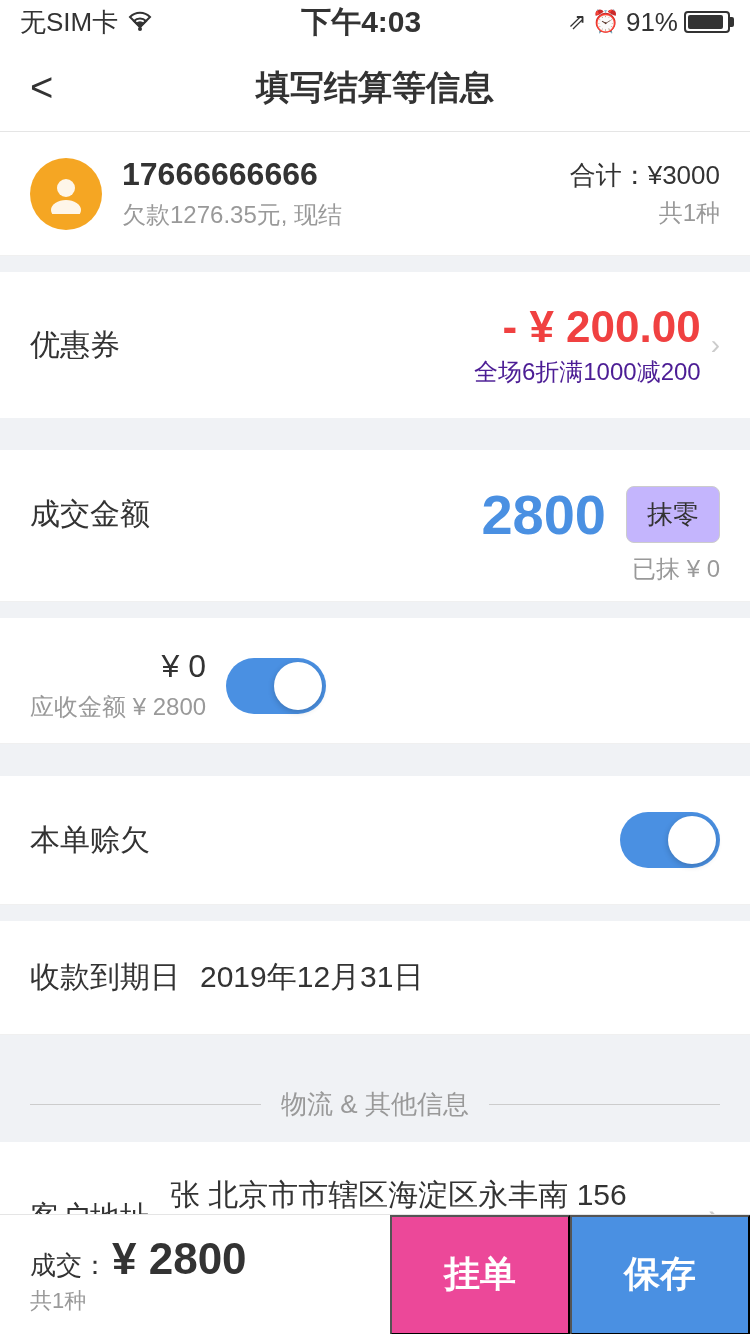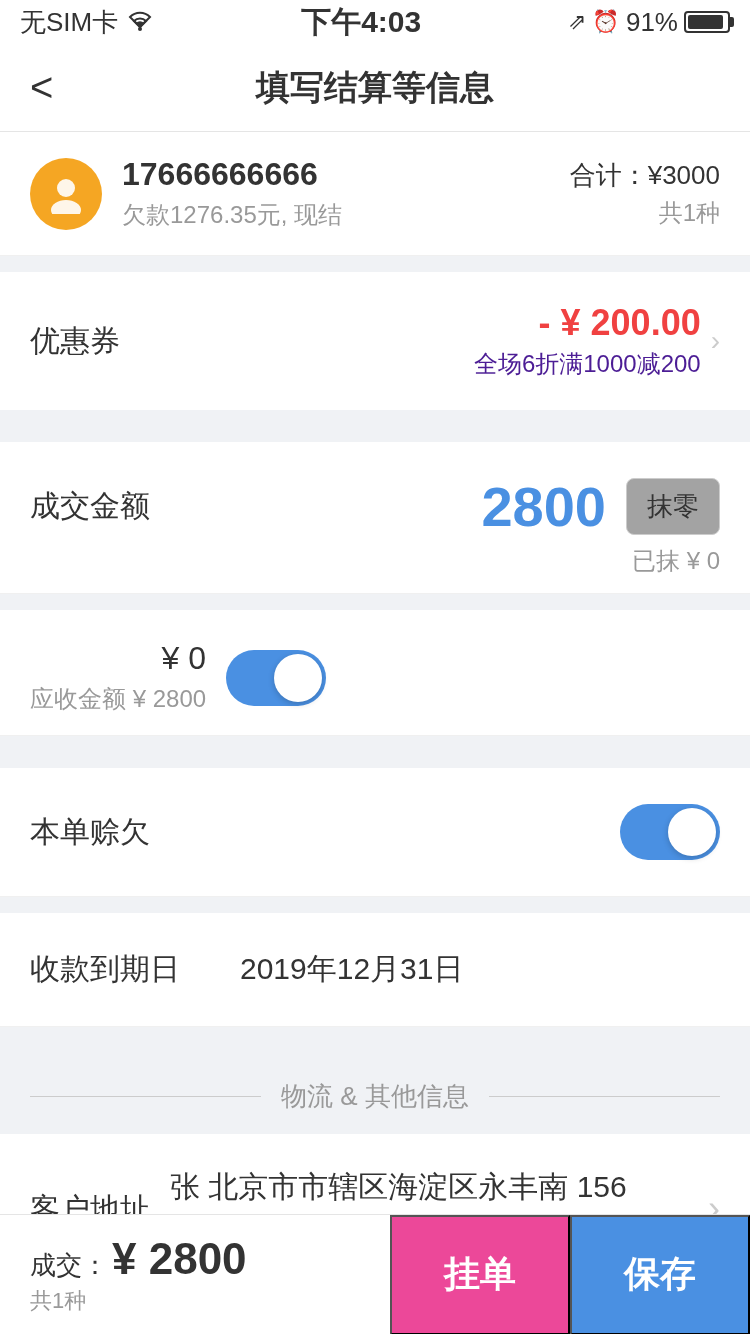--- a/index.html
+++ b/index.html
@@ -100,21 +100,21 @@
     .coupon-row {
       background: #fff;
       display: flex;
       align-items: center;
       justify-content: space-between;
       padding: 30px 30px;
       border-bottom: none;
     }
     .coupon-left { font-size: 30px; color: #333; }
     .coupon-right { display: flex; align-items: center; gap: 10px; }
-    .coupon-amount { font-size: 36px; color: #f04141; font-weight: 600; }
+    .coupon-amount { font-size: 44px; color: #f04141; font-weight: 600; }
     .coupon-desc { font-size: 24px; color: #4c1d95; text-align: right; margin-top: 4px; }
     .coupon-right-text { text-align: right; }
     .chevron { color: #ccc; font-size: 28px; }
 
     
     .section-divider { height: 16px; background: #f0f2f5; }
 
     
     .form-row {
       background: #fff;
@@ -127,21 +127,21 @@
     }
     .form-label { font-size: 30px; color: #333; }
     .form-right { display: flex; align-items: center; gap: 20px; }
     .amount-blue { font-size: 56px; color: #4a90e2; font-weight: 700; }
     .eraze-btn {
       border: 1px solid #ccc;
       border-radius: 8px;
       padding: 10px 20px;
       font-size: 26px;
       color: #333;
-      background: #a3a3a3;
+      background: #c4b5fd;
       cursor: pointer;
     }
     .sub-text { font-size: 24px; color: #999; text-align: right; margin-top: 6px; }
 
     
     .toggle {
       width: 100px;
       height: 56px;
       border-radius: 28px;
       background: #4a90e2;
@@ -329,21 +329,21 @@
   <div class="form-row card" style="padding: 36px 30px;">
     <span class="form-label">本单赊欠</span>
     <div class="toggle">
       <div class="toggle-knob"></div>
     </div>
   </div>
 
   <div class="form-row card" style="padding: 36px 30px;">
     <div style="display:flex; align-items:center; gap:20px;">
       <span class="form-label">收款到期日</span>
-      <span style="font-size:30px; color:#333;margin-left:40px;">2019年12月31日</span>
+      <span style="font-size:30px; color:#333;">2019年12月31日</span>
     </div>
   </div>
 
   <div class="section-divider"></div>
 
   <div class="section-header">
     <div class="section-header-line"></div>
     <span class="section-header-text">物流 &amp; 其他信息</span>
     <div class="section-header-line"></div>
   </div>

